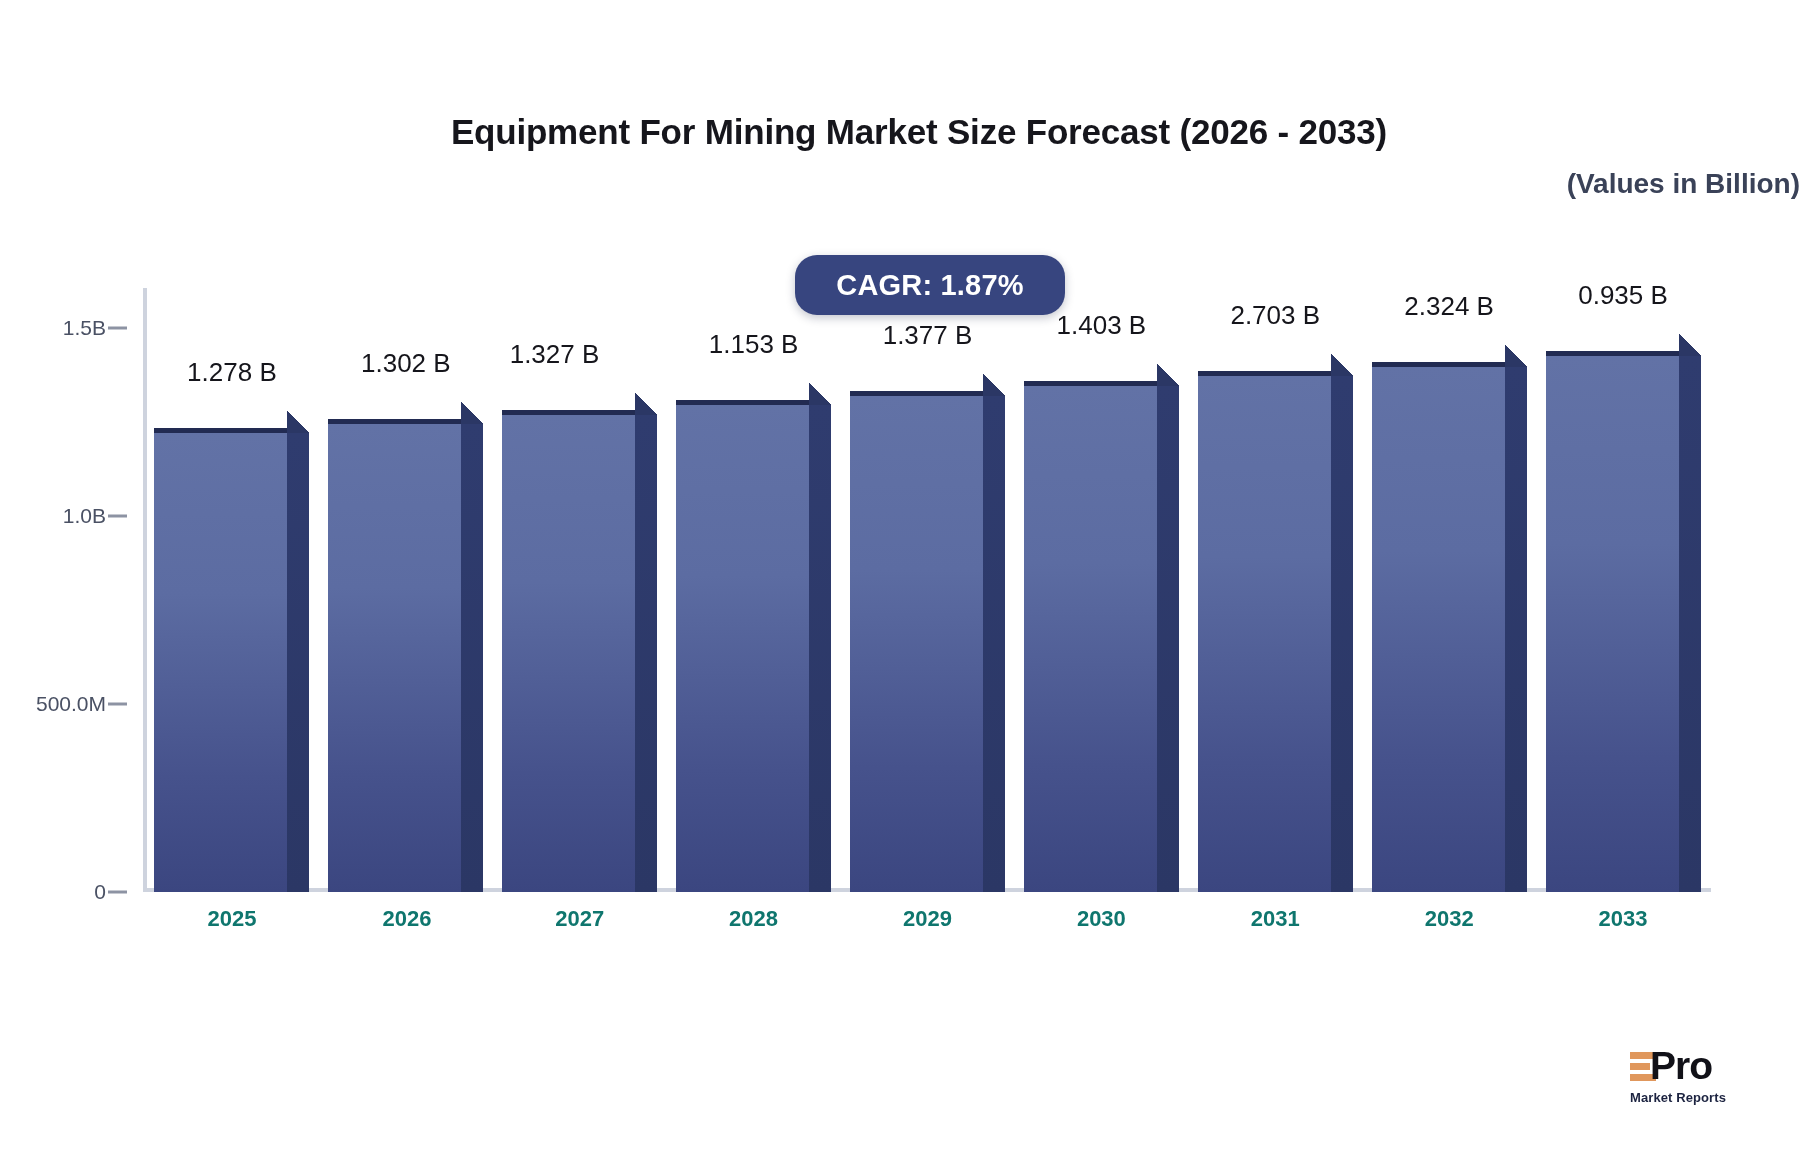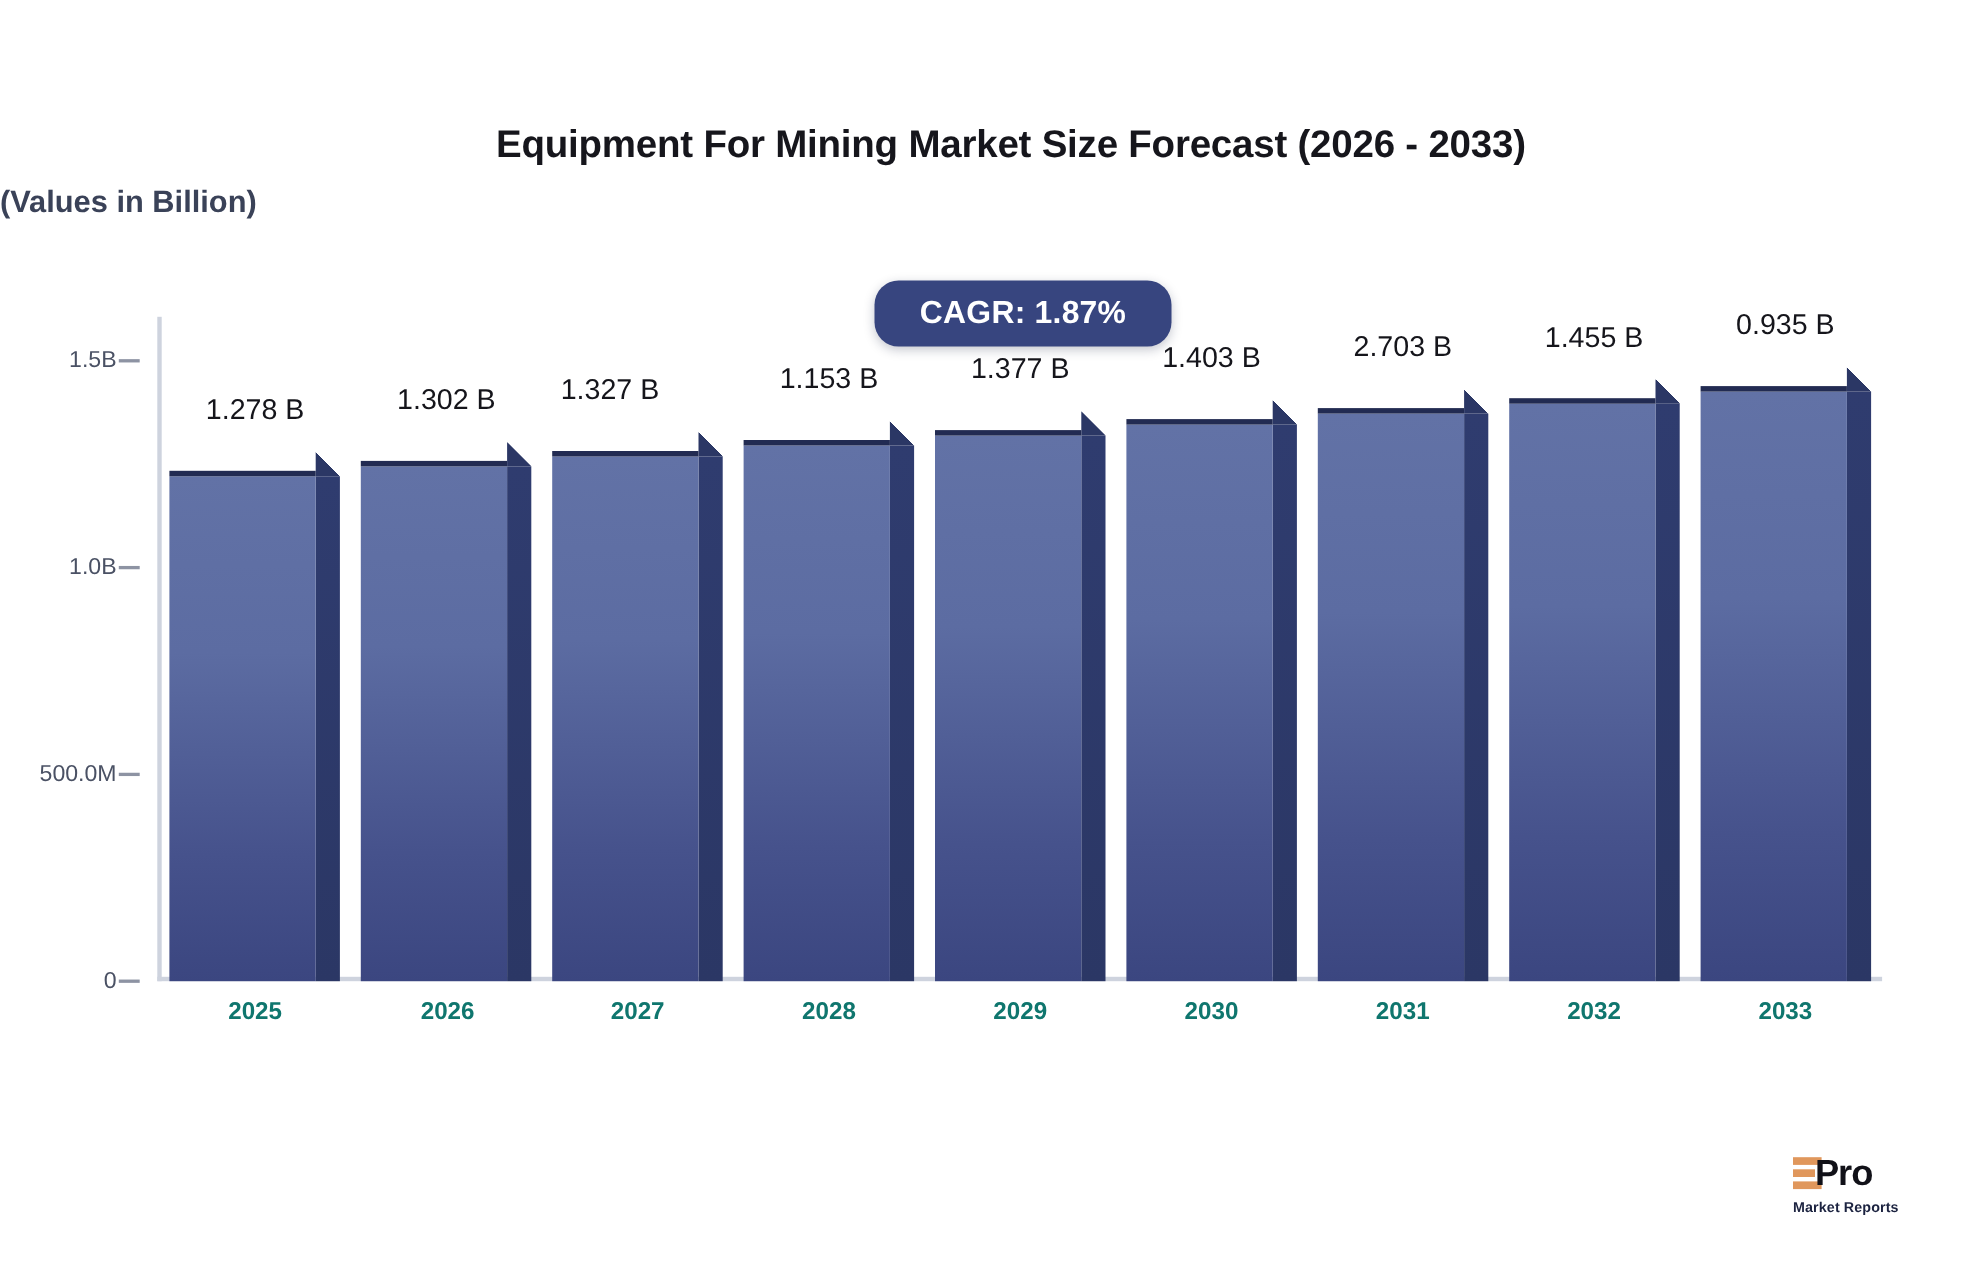--- a/index.html
+++ b/index.html
@@ -29,21 +29,21 @@
     color: #16161c;
     letter-spacing: -0.2px;
     white-space: nowrap;
     padding-left: 38px;
   }
   #subtitle {
     position: absolute;
     top: 168px;
     left: 0;
     width: 1800px;
-    text-align: left;
+    text-align: right;
     font-size: 28px;
     font-weight: bold;
     color: #3a4258;
     white-space: nowrap;
   }
 
   
   #plot {
     position: absolute;
     left: 145px;
@@ -159,21 +159,21 @@
     top: 1048px;
     width: 130px;
     height: 62px;
   }
   #logo-mark { position: absolute; left: 0; top: 4px; width: 26px; height: 34px; }
   .logo-bar { position: absolute; left: 0; height: 7px; background: #e0975c; }
   #logo-pro {
     position: absolute;
     left: 20px;
     top: -4px;
-    font-size: 33px;
+    font-size: 39px;
     font-weight: bold;
     color: #111118;
     letter-spacing: -1px;
     line-height: 44px;
   }
   #logo-sub {
     position: absolute;
     left: 0;
     top: 42px;
     font-size: 13px;
@@ -286,15 +286,15 @@
     <div id="logo-sub">Market Reports</div>
   </div>
 
 <div class="bar-label" style="left: 142.444px; width: 179px; top: 357.152px;">1.278 B</div>
     <div class="bar-label" style="left: 316.333px; width: 179px; top: 348.123px;">1.302 B</div>
     <div class="bar-label" style="left: 465px; width: 179px; top: 338.716px;">1.327 B</div>
     <div class="bar-label" style="left: 664.111px; width: 179px; top: 329.31px;">1.153 B</div>
     <div class="bar-label" style="left: 838px; width: 179px; top: 319.904px;">1.377 B</div>
     <div class="bar-label" style="left: 1011.89px; width: 179px; top: 310.121px;">1.403 B</div>
     <div class="bar-label" style="left: 1185.78px; width: 179px; top: 300.339px;">2.703 B</div>
-    <div class="bar-label" style="left: 1359.67px; width: 179px; top: 290.556px;">1.455 B</div>
+    <div class="bar-label" style="left: 1359.67px; width: 179px; top: 290.556px;">2.324 B</div>
     <div class="bar-label" style="left: 1533.56px; width: 179px; top: 280.397px;">0.935 B</div>
   </div>
 
 </body></html>

